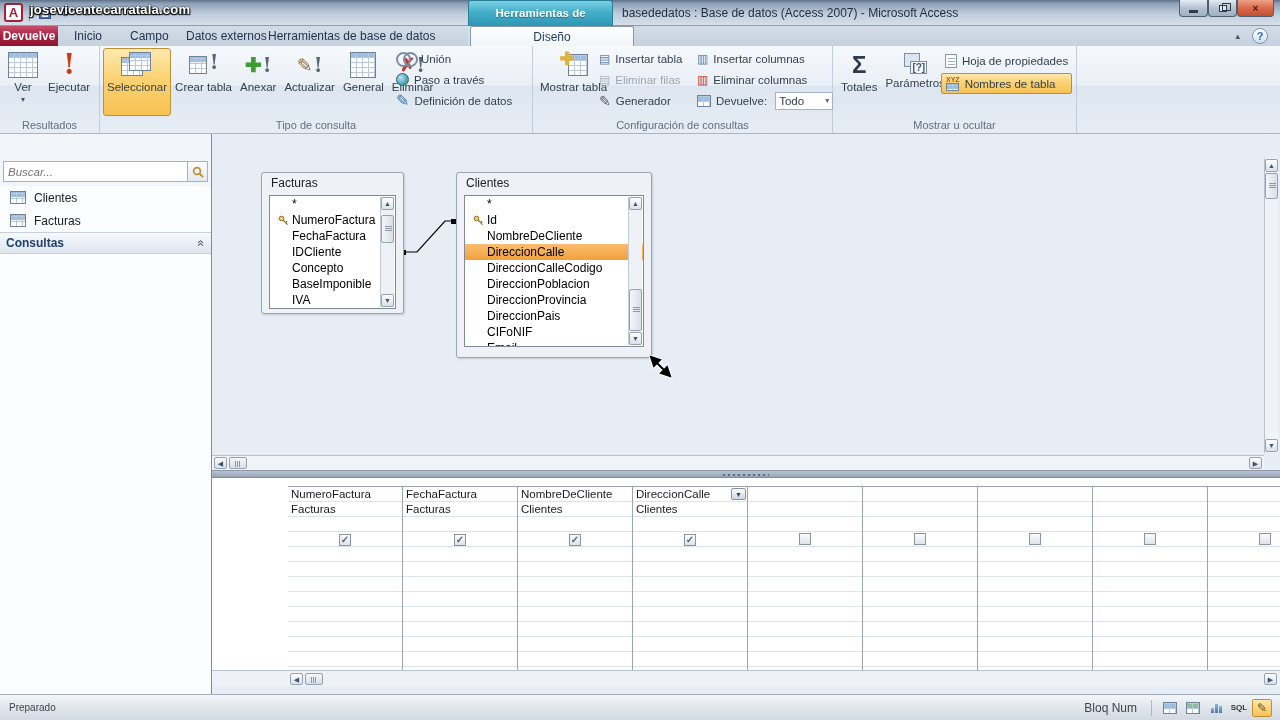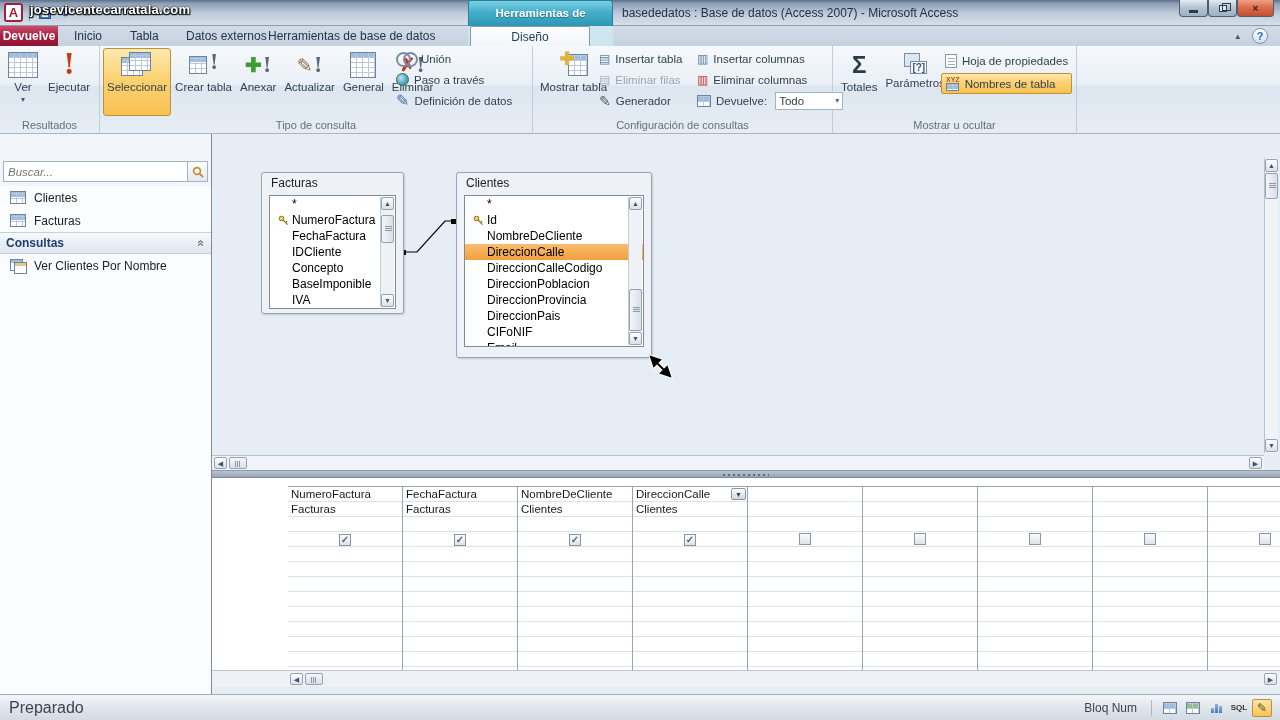--- a/index.html
+++ b/index.html
@@ -36,21 +36,21 @@
   .glyph-restore:before { content:""; position:absolute; left:2px; top:-3px; width:7px; height:6px; border:1px solid #2e3b4a; }
 
   
   .tabrow { position:absolute; left:0; top:26px; width:1280px; height:20px;
     background:linear-gradient(#d2dce7,#c6d2df); }
   .ctx-tab-bg { position:absolute; left:468px; top:0; width:145px; height:20px; background:#cde6ef; }
   .tab { position:absolute; top:0; height:20px; padding:0 12px; line-height:20px; font-size:12px; color:#20354e; }
   .tab-file { left:0; width:58px; text-align:center; padding:0; color:#fff; font-weight:bold;
     background:linear-gradient(#c8506e,#a91e3f 50%,#8f1430); border-radius:0 0 0 0; }
   .tab-inicio { left:62px; } .tab-crear { left:118px; } .tab-datos { left:174px; } .tab-herr { left:256px; }
-  .tab-active { left:470px; width:120px; text-align:center; background:linear-gradient(#fdfefe,#f1f5f9);
+  .tab-active { left:470px; width:164px; text-align:center; background:linear-gradient(#fdfefe,#f1f5f9);
     border:1px solid #8b98a8; border-bottom:none; border-radius:2px 2px 0 0; color:#1f3a5f; }
   .ribbon-min { position:absolute; right:40px; top:5px; font-size:9px; color:#44566c; }
   .help-btn { position:absolute; right:12px; top:2px; width:16px; height:16px; border-radius:50%;
     background:linear-gradient(#ffffff,#cfe0f2); border:1px solid #7c94b4; color:#2f6ac4;
     font-weight:bold; font-size:11px; text-align:center; line-height:14px; }
 
   
   .ribbon { position:absolute; left:0; top:46px; width:1280px; height:88px;
     background:linear-gradient(180deg,#f6f9fc 0%,#e9eff6 45%,#dde6f0 46%,#e6edf4 100%);
     border-bottom:1px solid #aab6c4; }
@@ -61,21 +61,21 @@
   .bigrow { position:absolute; left:2px; top:2px; display:flex; align-items:flex-start; }
   .bigbtn { display:flex; flex-direction:column; align-items:center; justify-content:flex-start;
     min-width:42px; height:68px; padding:3px 3px 0; border:1px solid transparent; border-radius:3px; }
   .bigbtn .bl { font-size:11.5px; color:#323f4d; text-align:center; line-height:12.5px; margin-top:3px; }
   .bigbtn .drop { font-size:8px; color:#45576c; margin-top:1px; }
   .bigbtn.sel { background:linear-gradient(#fee9b0,#fbd272 45%,#f7c254); border:1px solid #c09133; }
   .smcol { position:absolute; top:2px; display:flex; flex-direction:column; }
   .smbtn { display:flex; align-items:center; height:21px; gap:5px; padding:0 4px; font-size:11.5px; color:#323f4d; white-space:nowrap; }
   .smbtn.disabled { color:#9aa6b2; }
   .smbtn.sel { background:linear-gradient(#fee9b0,#fbd272 45%,#f7c254); border:1px solid #c09133; border-radius:2px; }
-  .combo { width:68px; height:18px; border:1px solid #a6b2c0; background:#fff; display:flex;
+  .combo { width:58px; height:18px; border:1px solid #a6b2c0; background:#fff; display:flex;
     align-items:center; justify-content:space-between; padding:0 3px; margin-left:3px; }
   .combo .carr { font-size:8px; color:#5a6a7c; }
 
   
   .ic { display:inline-flex; align-items:center; justify-content:center; }
   .tbl { border:1px solid #6f839d; background-color:#fff;
     background-image:repeating-linear-gradient(0deg,transparent 0 4px,#b9c8da 4px 5px),
       repeating-linear-gradient(90deg,transparent 0 5px,#b9c8da 5px 6px),
       linear-gradient(180deg,#9dbede 0 5px,#fff 5px); }
   .tbl-lg { width:30px; height:26px; } .tbl-md { width:22px; height:19px; } .tbl-sm { width:14px; height:12px; }
@@ -184,21 +184,21 @@
     background:linear-gradient(#fafbfc,#dfe3e9); font-size:10px; line-height:10px; color:#55646f; font-weight:bold; }
   .cell-combo { position:absolute; right:1px; top:1px; width:15px; height:12px;
     background:linear-gradient(#fdfdfe,#cfd6df); border:1px solid #8a94a2; border-radius:2px;
     font-size:7px; color:#34455c; text-align:center; line-height:11px; }
   .grid-hscroll { position:absolute; left:0; right:0; top:536px; height:16px; background:#eef1f5; border-top:1px solid #b9c2cf; }
 
   
   .statusbar { position:absolute; left:0; bottom:0; width:1280px; height:26px;
     background:linear-gradient(#f4f6f9,#dde3ea 60%,#d3dae2); border-top:1px solid #a2adbb;
     display:flex; align-items:center; }
-  .status-left { padding-left:9px; font-size:16px; color:#3c444d; flex:1; }
+  .status-left { padding-left:9px; font-size:10px; color:#3c444d; flex:1; }
   .status-numlock { font-size:12px; color:#3c444d; margin-right:14px; }
   .status-sep { width:1px; height:16px; background:#aeb8c4; margin-right:8px; }
   .viewbtns { display:flex; align-items:center; gap:3px; margin-right:8px; }
   .viewbtn { width:20px; height:18px; display:flex; align-items:center; justify-content:center; border-radius:2px; }
   .viewbtn.active { background:linear-gradient(#fde7a9,#f7c254); border:1px solid #c09133; }
   .sqltxt { font-size:8px; font-weight:bold; color:#333; }
   .minibars { display:flex; align-items:flex-end; gap:1px; height:11px; }
   .minibars i { width:3px; background:linear-gradient(#8fb6e0,#4a76ad); display:block; }
 
   .join-svg, .cursor-svg { position:absolute; pointer-events:none; }
@@ -228,21 +228,21 @@
         <span class="glyph-restore"></span>
       </div>
     <div class="winbtn close">×</div>
   </div>
 </div>
 
 <div class="tabrow">
   <div class="ctx-tab-bg"></div>
   <div class="tab tab-file">Devuelve</div>
   <div class="tab tab-inicio">Inicio</div>
-  <div class="tab tab-crear">Tabla</div>
+  <div class="tab tab-crear">Campo</div>
   <div class="tab tab-datos">Datos externos</div>
   <div class="tab tab-herr">Herramientas de base de datos</div>
   <div class="tab tab-active">Diseño</div>
   <span class="ribbon-min">▴</span>
   <span class="help-btn">?</span>
 </div>
 
 <div class="ribbon">
 
   <div class="rgroup g-res">
@@ -407,24 +407,20 @@
         <span class="tbl" style="width: 16px; height: 13px;"></span>
         <span>Clientes</span>
       </div>
       <div class="nav-item">
         <span class="tbl" style="width: 16px; height: 13px;"></span>
         <span>Facturas</span>
       </div>
       <div class="nav-sec-header">
         <span class="nav-sec-label">Consultas</span>
         <span class="chev-up">«</span>
-      </div>
-      <div class="nav-item">
-        <span class="qicon"></span>
-        <span>Ver Clientes Por Nombre</span>
       </div>
     </div>
 </div>
 
 <div class="main">
 
   <div class="design-surface">
     <svg class="join-svg" width="300" height="120" style="left:180px;top:50px;">
       <rect x="9" y="42" width="5" height="5" fill="#000"></rect>
       <rect x="59" y="11" width="5" height="5" fill="#000"></rect>

